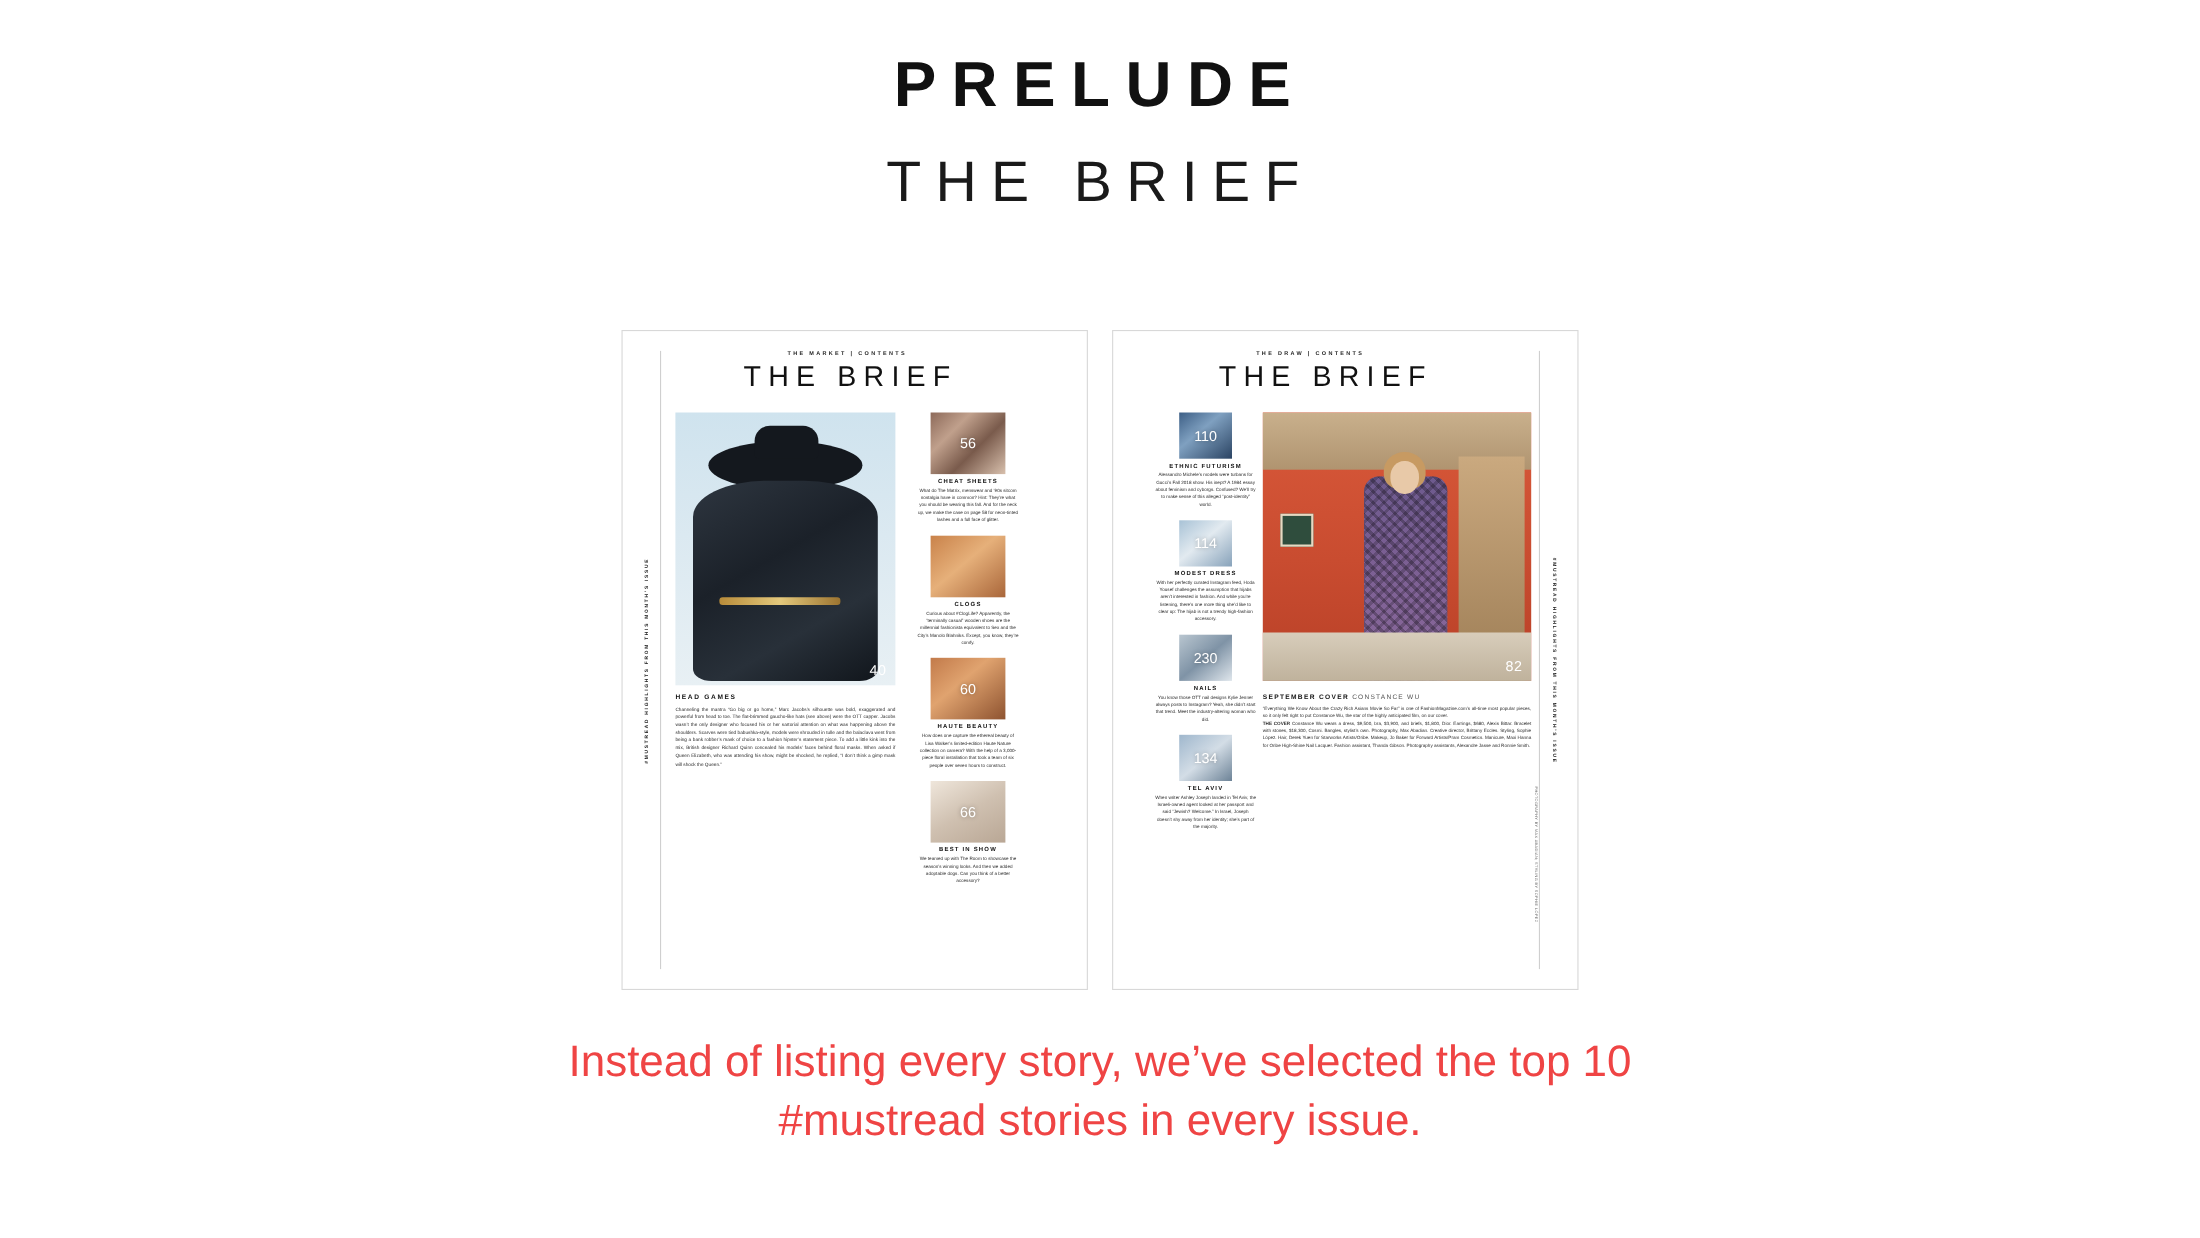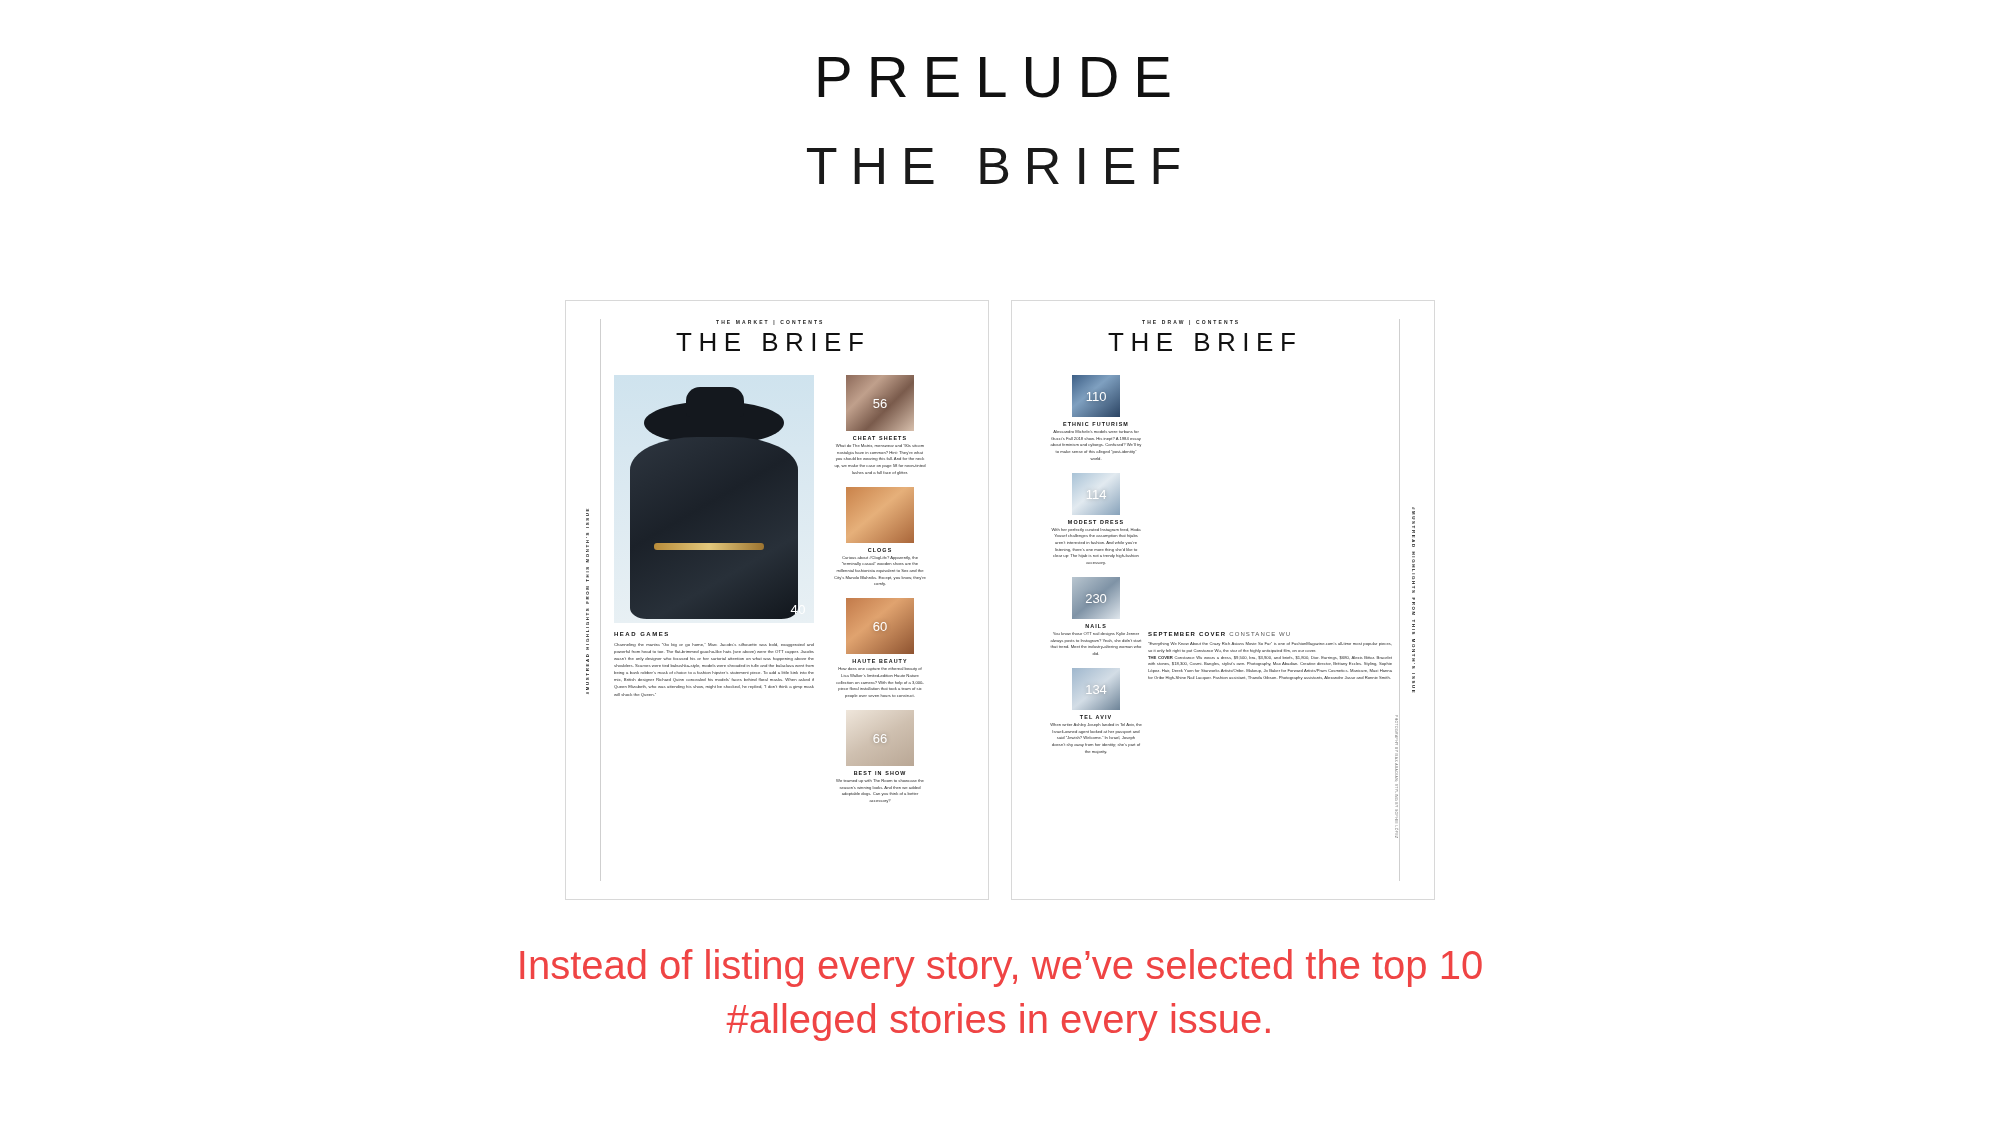--- a/index.html
+++ b/index.html
@@ -19,21 +19,21 @@
   
   .deck-header {
     position: absolute;
     top: 48px;
     left: 0;
     width: 2000px;
     text-align: center;
   }
   .deck-title {
     font-family: "Liberation Sans", sans-serif;
-    font-weight: 400;
+    font-weight: 700;
     font-size: 58px;
     letter-spacing: 14px;
     margin: 0;
     line-height: 1;
     color: #111;
   }
   .deck-subtitle {
     font-family: "Liberation Sans", sans-serif;
     font-weight: 300;
     font-size: 52px;
@@ -446,34 +446,44 @@
       <div class="rail-item">
         <div class="thumb t-telaviv">
           <div class="num">134</div>
         </div>
         <p class="item-title">TEL AVIV</p>
         <p class="item-body">When writer Ashley Joseph landed in Tel Aviv, the Israeli-owned agent looked at her passport and said “Jewish? Welcome.” In Israel, Joseph doesn’t shy away from her identity; she’s part of the majority.</p>
       </div>
 
     </div>
 
+    <div class="hero2">
+      <div class="wall-top"></div>
+      <div class="door"></div>
+      <div class="art"></div>
+      <div class="figure"></div>
+      <div class="hair"></div>
+      <div class="head"></div>
+      <div class="floor"></div>
+      <div class="pagenum">82</div>
+    </div>
 
     <div class="cover-block">
       <p class="cover-head">
         <span>SEPTEMBER COVER</span>
         <span class="sub">CONSTANCE WU</span>
       </p>
       <p class="cover-body">“Everything We Know About the Crazy Rich Asians Movie So Far” is one of FashionMagazine.com’s all-time most popular pieces, so it only felt right to put Constance Wu, the star of the highly anticipated film, on our cover.</p>
       <p class="cover-body">
         <b>THE COVER</b>
         <span>Constance Wu wears a dress, $9,500, bra, $3,900, and briefs, $1,800, Dior. Earrings, $680, Alexis Bittar. Bracelet with stones, $18,300, Cosmi. Bangles, stylist’s own. Photography, Max Abadian. Creative director, Brittany Eccles. Styling, Sophie López. Hair, Derek Yuen for Starworks Artists/Oribe. Makeup, Jo Baker for Forward Artists/Pram Cosmetics. Manicure, Maxi Hanna for Oribe High-Shine Nail Lacquer. Fashion assistant, Thanda Gibson. Photography assistants, Alexandre Jasse and Ronnie Smith.</span>
       </p>
     </div>
 
     <div class="credit-vertical">PHOTOGRAPHY BY MAX ABADIAN; STYLING BY SOPHIE LÓPEZ</div>
   </div>
 
 </div>
 
 <div class="caption">
   <div>Instead of listing every story, we’ve selected the top 10</div>
-  <div>#alleged stories in every issue.</div>
+  <div>#mustread stories in every issue.</div>
 </div>
 
 </body></html>

